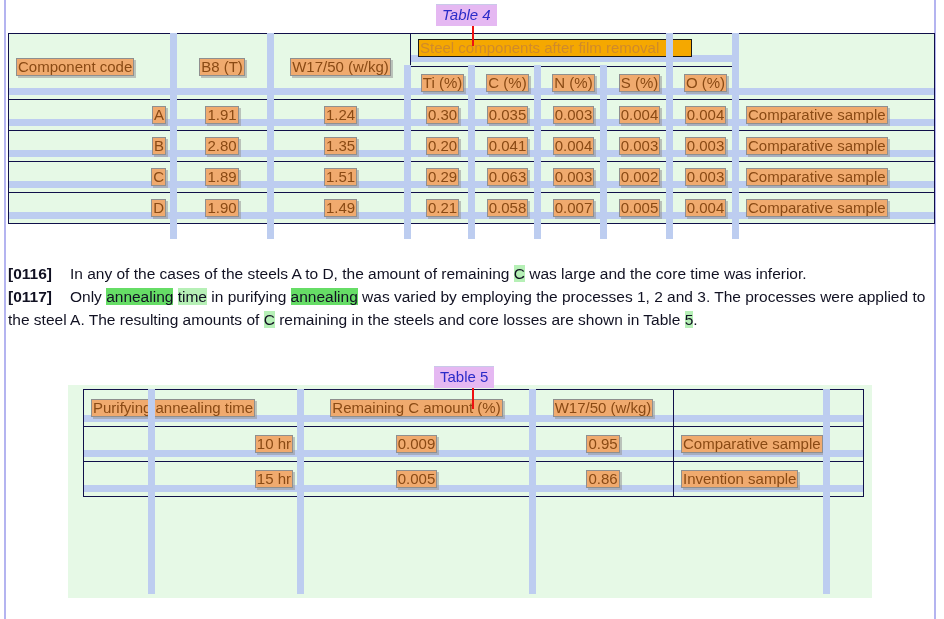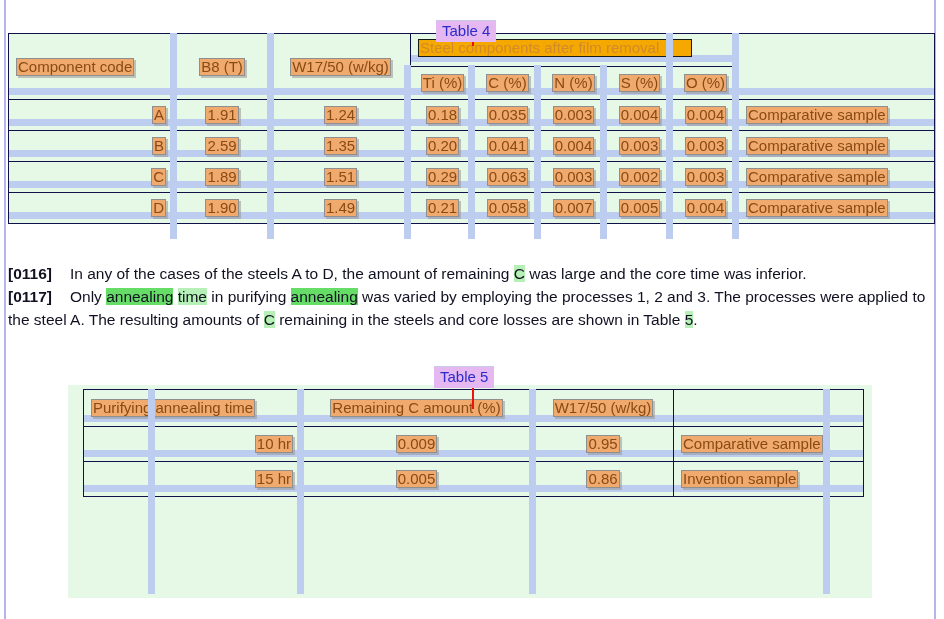--- a/index.html
+++ b/index.html
@@ -129,21 +129,21 @@
     background: #e6f9e6;
     z-index: 2;
   }
 </style>
 </head>
 <body>
 
 <div class="margin-guide left"></div>
 <div class="margin-guide right"></div>
 
-<div class="tbl-label" style="left:436px; top:20px;">Table 4</div>
+<div class="tbl-label" style="left:436px; top:4px;font-style:italic;">Table 4</div>
 <div class="tbl-leader" style="left:472px; top:22px; height:24px;"></div>
 
 <div class="tblwrap" id="t4wrap" style="left:8px; top:33px; width:926px;">
   <table class="tbl" id="t4" style="width:926px;">
     <colgroup>
       <col style="width:165px">
         <col style="width:97px">
         <col style="width:140px">
       <col style="width:64px">
         <col style="width:66px">
@@ -205,21 +205,21 @@
           <td>
             <div class="baseline" style="bottom: 4px;"></div>
             <div class="cell-inner c-center"><span class="ob">1.91</span></div>
           </td>
           <td>
             <div class="baseline" style="bottom: 4px;"></div>
             <div class="cell-inner c-center"><span class="ob">1.24</span></div>
           </td>
           <td>
             <div class="baseline" style="bottom: 4px;"></div>
-            <div class="cell-inner c-center"><span class="ob">0.18</span></div>
+            <div class="cell-inner c-center"><span class="ob">0.30</span></div>
           </td>
           <td>
             <div class="baseline" style="bottom: 4px;"></div>
             <div class="cell-inner c-center"><span class="ob">0.035</span></div>
           </td>
           <td>
             <div class="baseline" style="bottom: 4px;"></div>
             <div class="cell-inner c-center"><span class="ob">0.003</span></div>
           </td>
           <td>
@@ -235,21 +235,21 @@
             <div class="cell-inner c-left"><span class="ob">Comparative sample</span></div>
           </td>
         </tr>
         <tr>
           <td style="height: 30px;">
             <div class="baseline" style="bottom: 4px;"></div>
             <div class="cell-inner c-right"><span class="ob">B</span></div>
           </td>
           <td>
             <div class="baseline" style="bottom: 4px;"></div>
-            <div class="cell-inner c-center"><span class="ob">2.59</span></div>
+            <div class="cell-inner c-center"><span class="ob">2.80</span></div>
           </td>
           <td>
             <div class="baseline" style="bottom: 4px;"></div>
             <div class="cell-inner c-center"><span class="ob">1.35</span></div>
           </td>
           <td>
             <div class="baseline" style="bottom: 4px;"></div>
             <div class="cell-inner c-center"><span class="ob">0.20</span></div>
           </td>
           <td>

